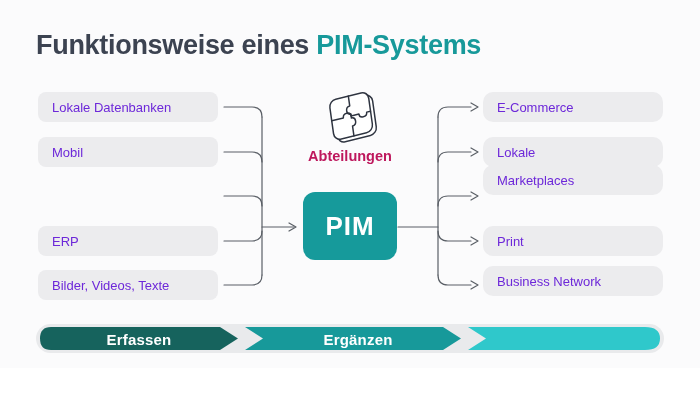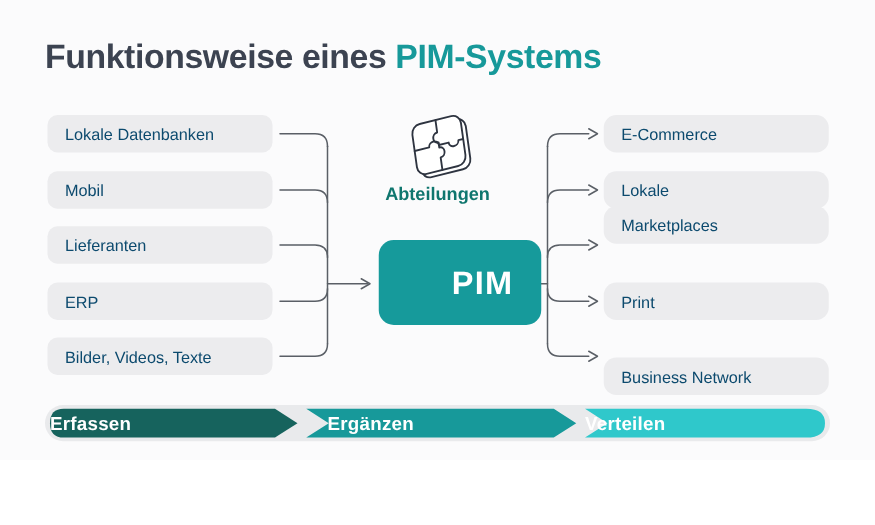--- a/index.html
+++ b/index.html
@@ -9,48 +9,48 @@
     font-family:"Liberation Sans","DejaVu Sans",sans-serif;
   }
   .title{
     position:absolute;left:36px;top:30px;margin:0;
     font-size:27px;font-weight:800;letter-spacing:-0.3px;color:#3c4351;
   }
   .title .hl{color:#17999a;}
 
   .node{
     position:absolute;width:180px;height:30px;border-radius:8px;
-    background:#ececee;color:#0c4a6e;font-size:13px;
+    background:#ececee;color:#6d28d9;font-size:13px;
     display:flex;align-items:center;padding-left:14px;box-sizing:border-box;
     white-space:nowrap;
   }
   .node.left{left:38px;}
   .node.right{left:483px;border-radius:10px;}
 
   .connectors{position:absolute;left:0;top:0;pointer-events:none;}
 
   .dept-icon{position:absolute;left:318px;top:88px;}
   .dept-label{
     position:absolute;left:285px;top:148px;width:130px;text-align:center;
-    font-size:14.5px;font-weight:700;color:#0f766e;
+    font-size:14.5px;font-weight:700;color:#be185d;
   }
   .pim{
     position:absolute;left:303px;top:192px;width:94px;height:68px;
     background:#169a9b;border-radius:12px;
     display:flex;align-items:center;justify-content:center;
-    color:#ffffff;font-size:26px;font-weight:800;letter-spacing:1px;padding-left:36px;
+    color:#ffffff;font-size:26px;font-weight:800;letter-spacing:1px;
   }
 
   .bar-svg{position:absolute;left:36px;top:324px;}
   .bar-label{
-    position:absolute;top:330px;height:20px;line-height:20px;text-align:left;
+    position:absolute;top:330px;height:20px;line-height:20px;text-align:center;
     color:#ffffff;font-size:15px;font-weight:800;letter-spacing:0.2px;
   }
   .bar-label.s0{left:40px;width:198px;}
-  .bar-label.s1{left:262px;width:216px;}
+  .bar-label.s1{left:250px;width:216px;}
   .bar-label.s2{left:468px;width:192px;}
 
   .logo{
     position:absolute;left:554px;top:373px;height:30px;
     display:flex;align-items:center;gap:5px;
   }
   .logo-text{
     color:#14532d;font-size:20px;font-weight:800;letter-spacing:-0.5px;
   }
 </style>
@@ -87,43 +87,40 @@
     <path d="M471,237 L478,241 L471,245"></path>
     <path d="M471,281 L478,285 L471,289"></path>
   </svg>
 
   <div class="node left" style="top:92px">
       <span>Lokale Datenbanken</span>
     </div>
   <div class="node left" style="top:137px">
       <span>Mobil</span>
     </div>
-  <div class="node left" style="top:181px">
-      <span>Lieferanten</span>
-    </div>
   <div class="node left" style="top:270px">
       <span>Bilder, Videos, Texte</span>
     </div>
   <div class="node left" style="top:226px">
       <span>ERP</span>
     </div>
 
   <div class="node right" style="top:92px">
       <span>E-Commerce</span>
     </div>
   <div class="node right" style="top:137px">
       <span>Lokale</span>
     </div>
   <div class="node right" style="top:165px">
       <span>Marketplaces</span>
     </div>
   <div class="node right" style="top:226px">
       <span>Print</span>
     </div>
-  <div class="node right" style="top:286px">
+  <div class="node right" style="top:266px">
       <span>Business Network</span>
     </div>
 
   <svg class="dept-icon" width="66" height="58" viewBox="0 0 66 58" fill="none" stroke="#2e3440" stroke-width="1.5" stroke-linejoin="round" stroke-linecap="round">
     <g transform="translate(33 27) rotate(-14) skewX(-6) translate(-24 -22)">
       <rect x="7.5" y="6.5" width="40" height="40" rx="7" fill="#ffffff"></rect>
       <rect x="4" y="3" width="40" height="40" rx="7" fill="#ffffff"></rect>
       <path d="M4,23 H16 C16,18 24,18 24,23 H32 C32,28 40,28 40,23 H44"></path>
       <path d="M24,3 V13 C19,13 19,21 24,21 V25 C29,25 29,33 24,33 V43"></path>
     </g>
@@ -135,21 +132,20 @@
     </div>
 
   <svg class="bar-svg" width="628" height="30" viewBox="0 0 628 30">
     <rect x="0" y="0" width="628" height="29" rx="14.5" fill="#e9eaec"></rect>
     <path d="M184,3 L202,14.5 L184,26 H15 Q4,26 4,14.5 Q4,3 15,3 Z" fill="#16635d"></path>
     <path d="M209,3 H407 L425,14.5 L407,26 H209 L227,14.5 Z" fill="#17999a"></path>
     <path d="M432,3 H609 Q624,3 624,14.5 Q624,26 609,26 H432 L450,14.5 Z" fill="#2fc8cb"></path>
   </svg>
   <div class="bar-label s0">Erfassen</div>
   <div class="bar-label s1">Ergänzen</div>
-  <div class="bar-label s2">Verteilen</div>
 
   <div class="logo">
     <svg width="34" height="26" viewBox="0 0 34 26">
       <path d="M7,2 L18,13 L7,24 L1,18 V8 Z" fill="#9fe4e0"></path>
       <path d="M15,2 L26,13 L15,24 L10,19 L16,13 L10,7 Z" fill="#3fc8c5"></path>
       <path d="M22,2 L33,13 L22,24 L17,19 L23,13 L17,7 Z" fill="#12948e"></path>
     </svg>
     <span class="logo-text">GetApp</span>
   </div>
 

